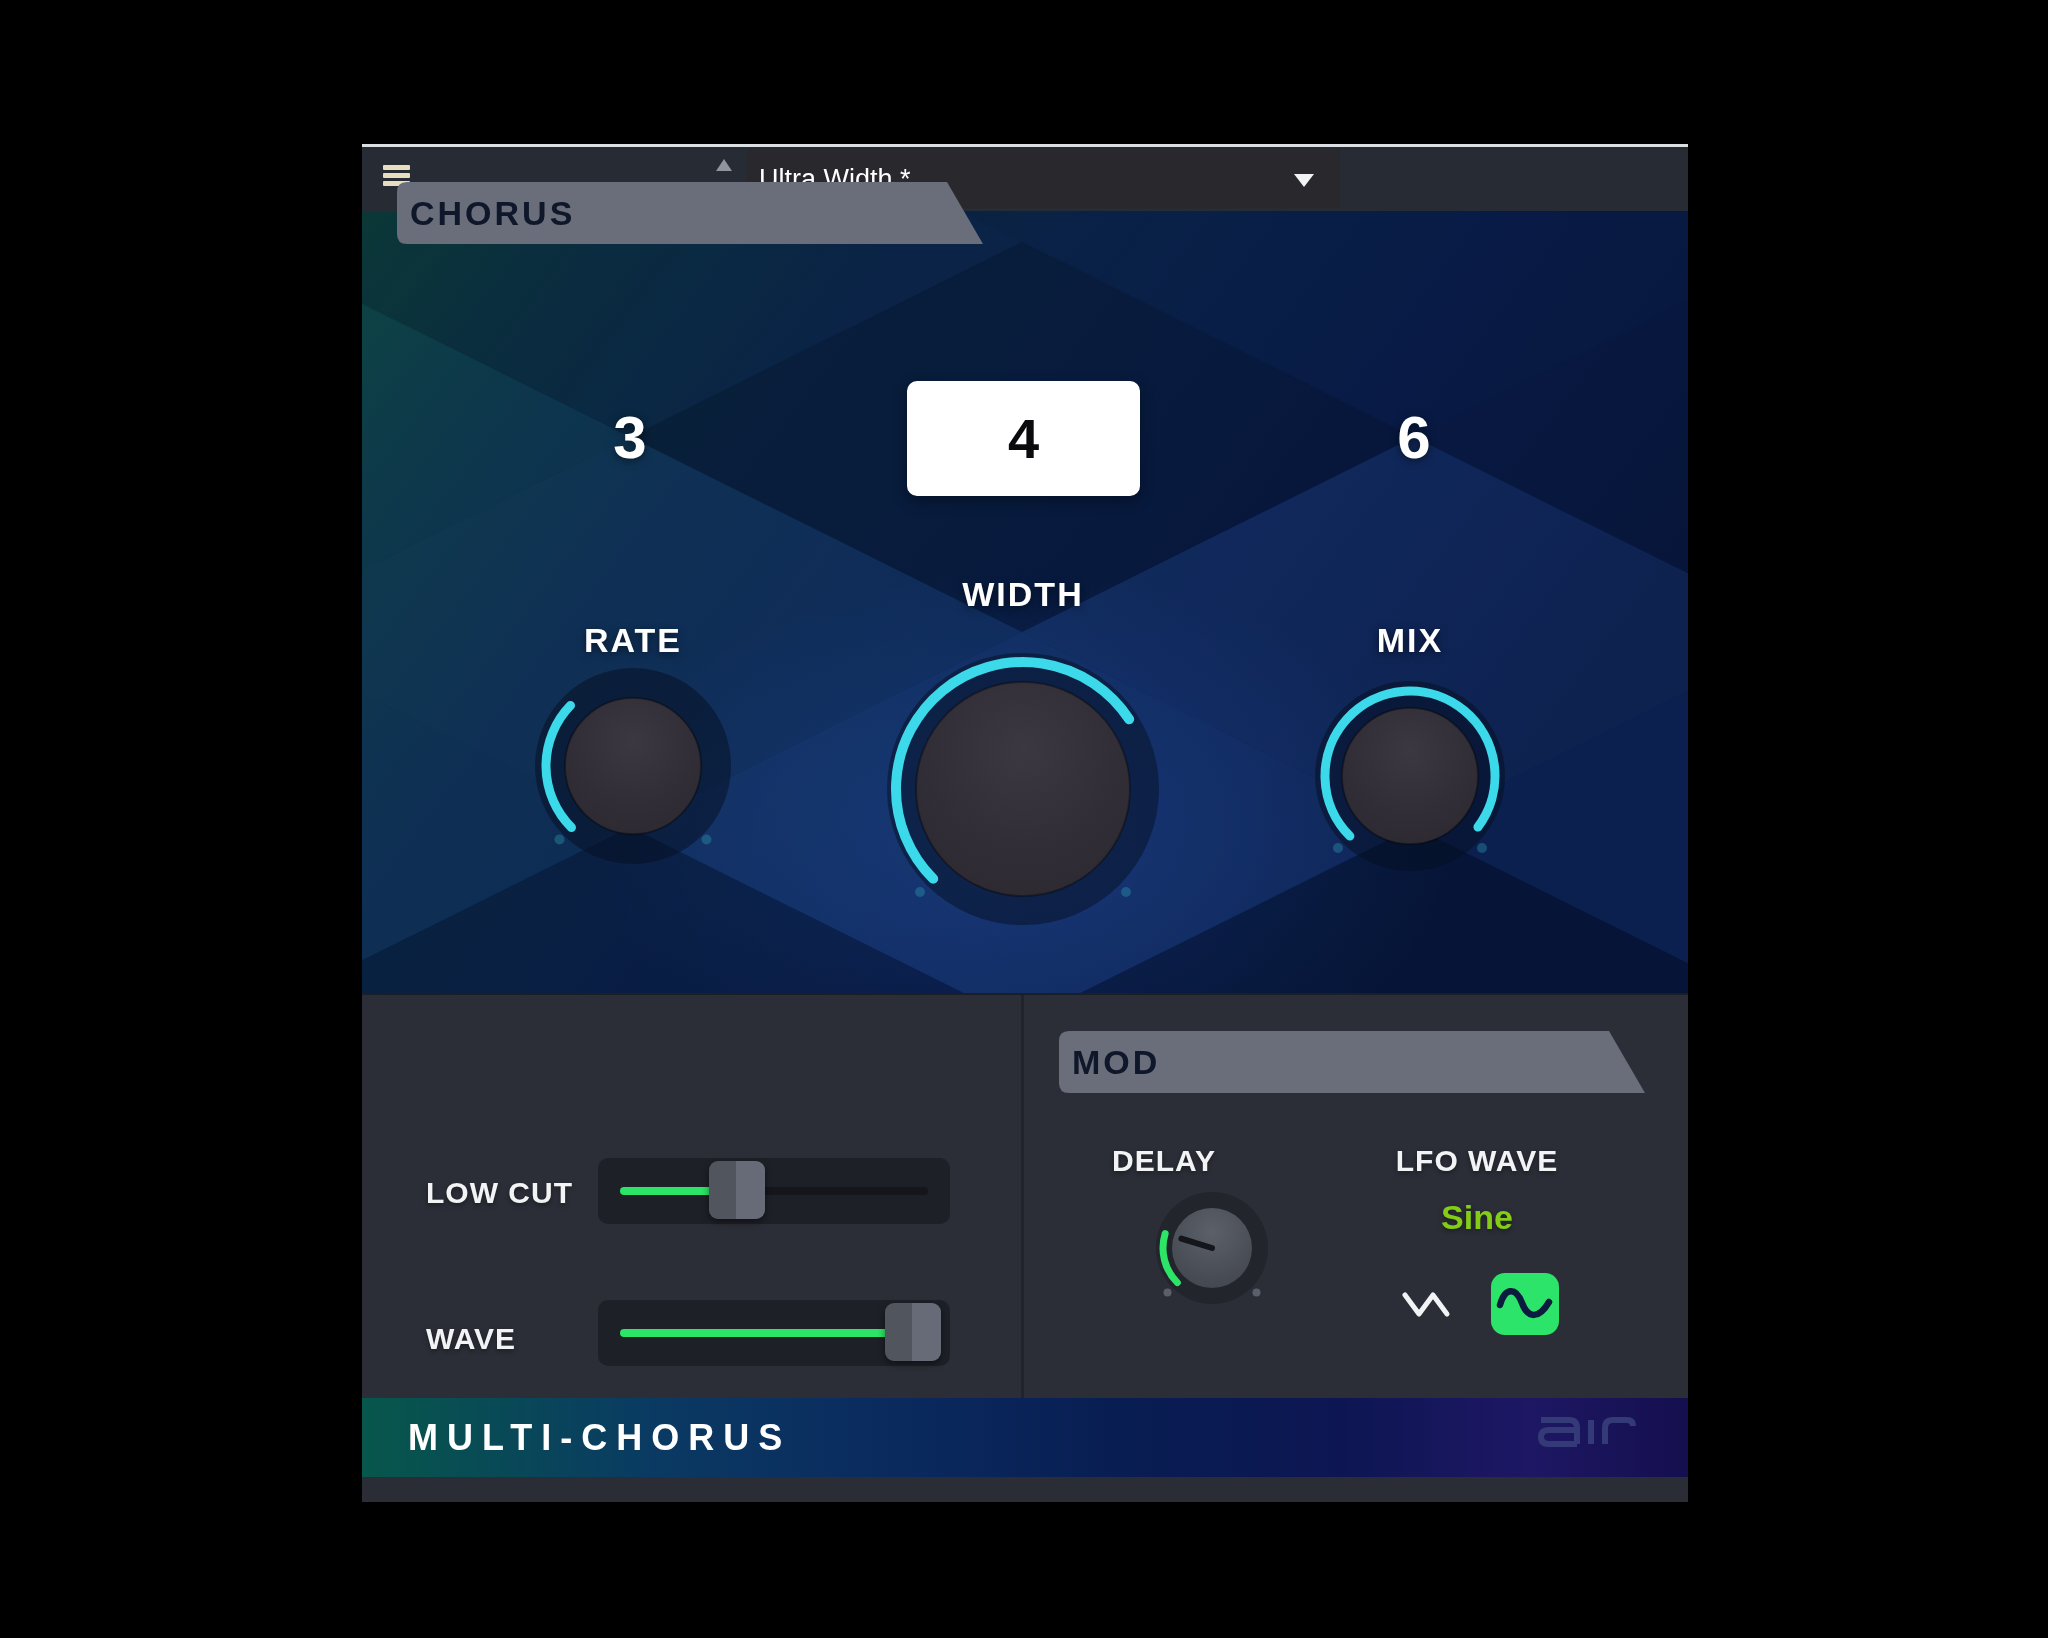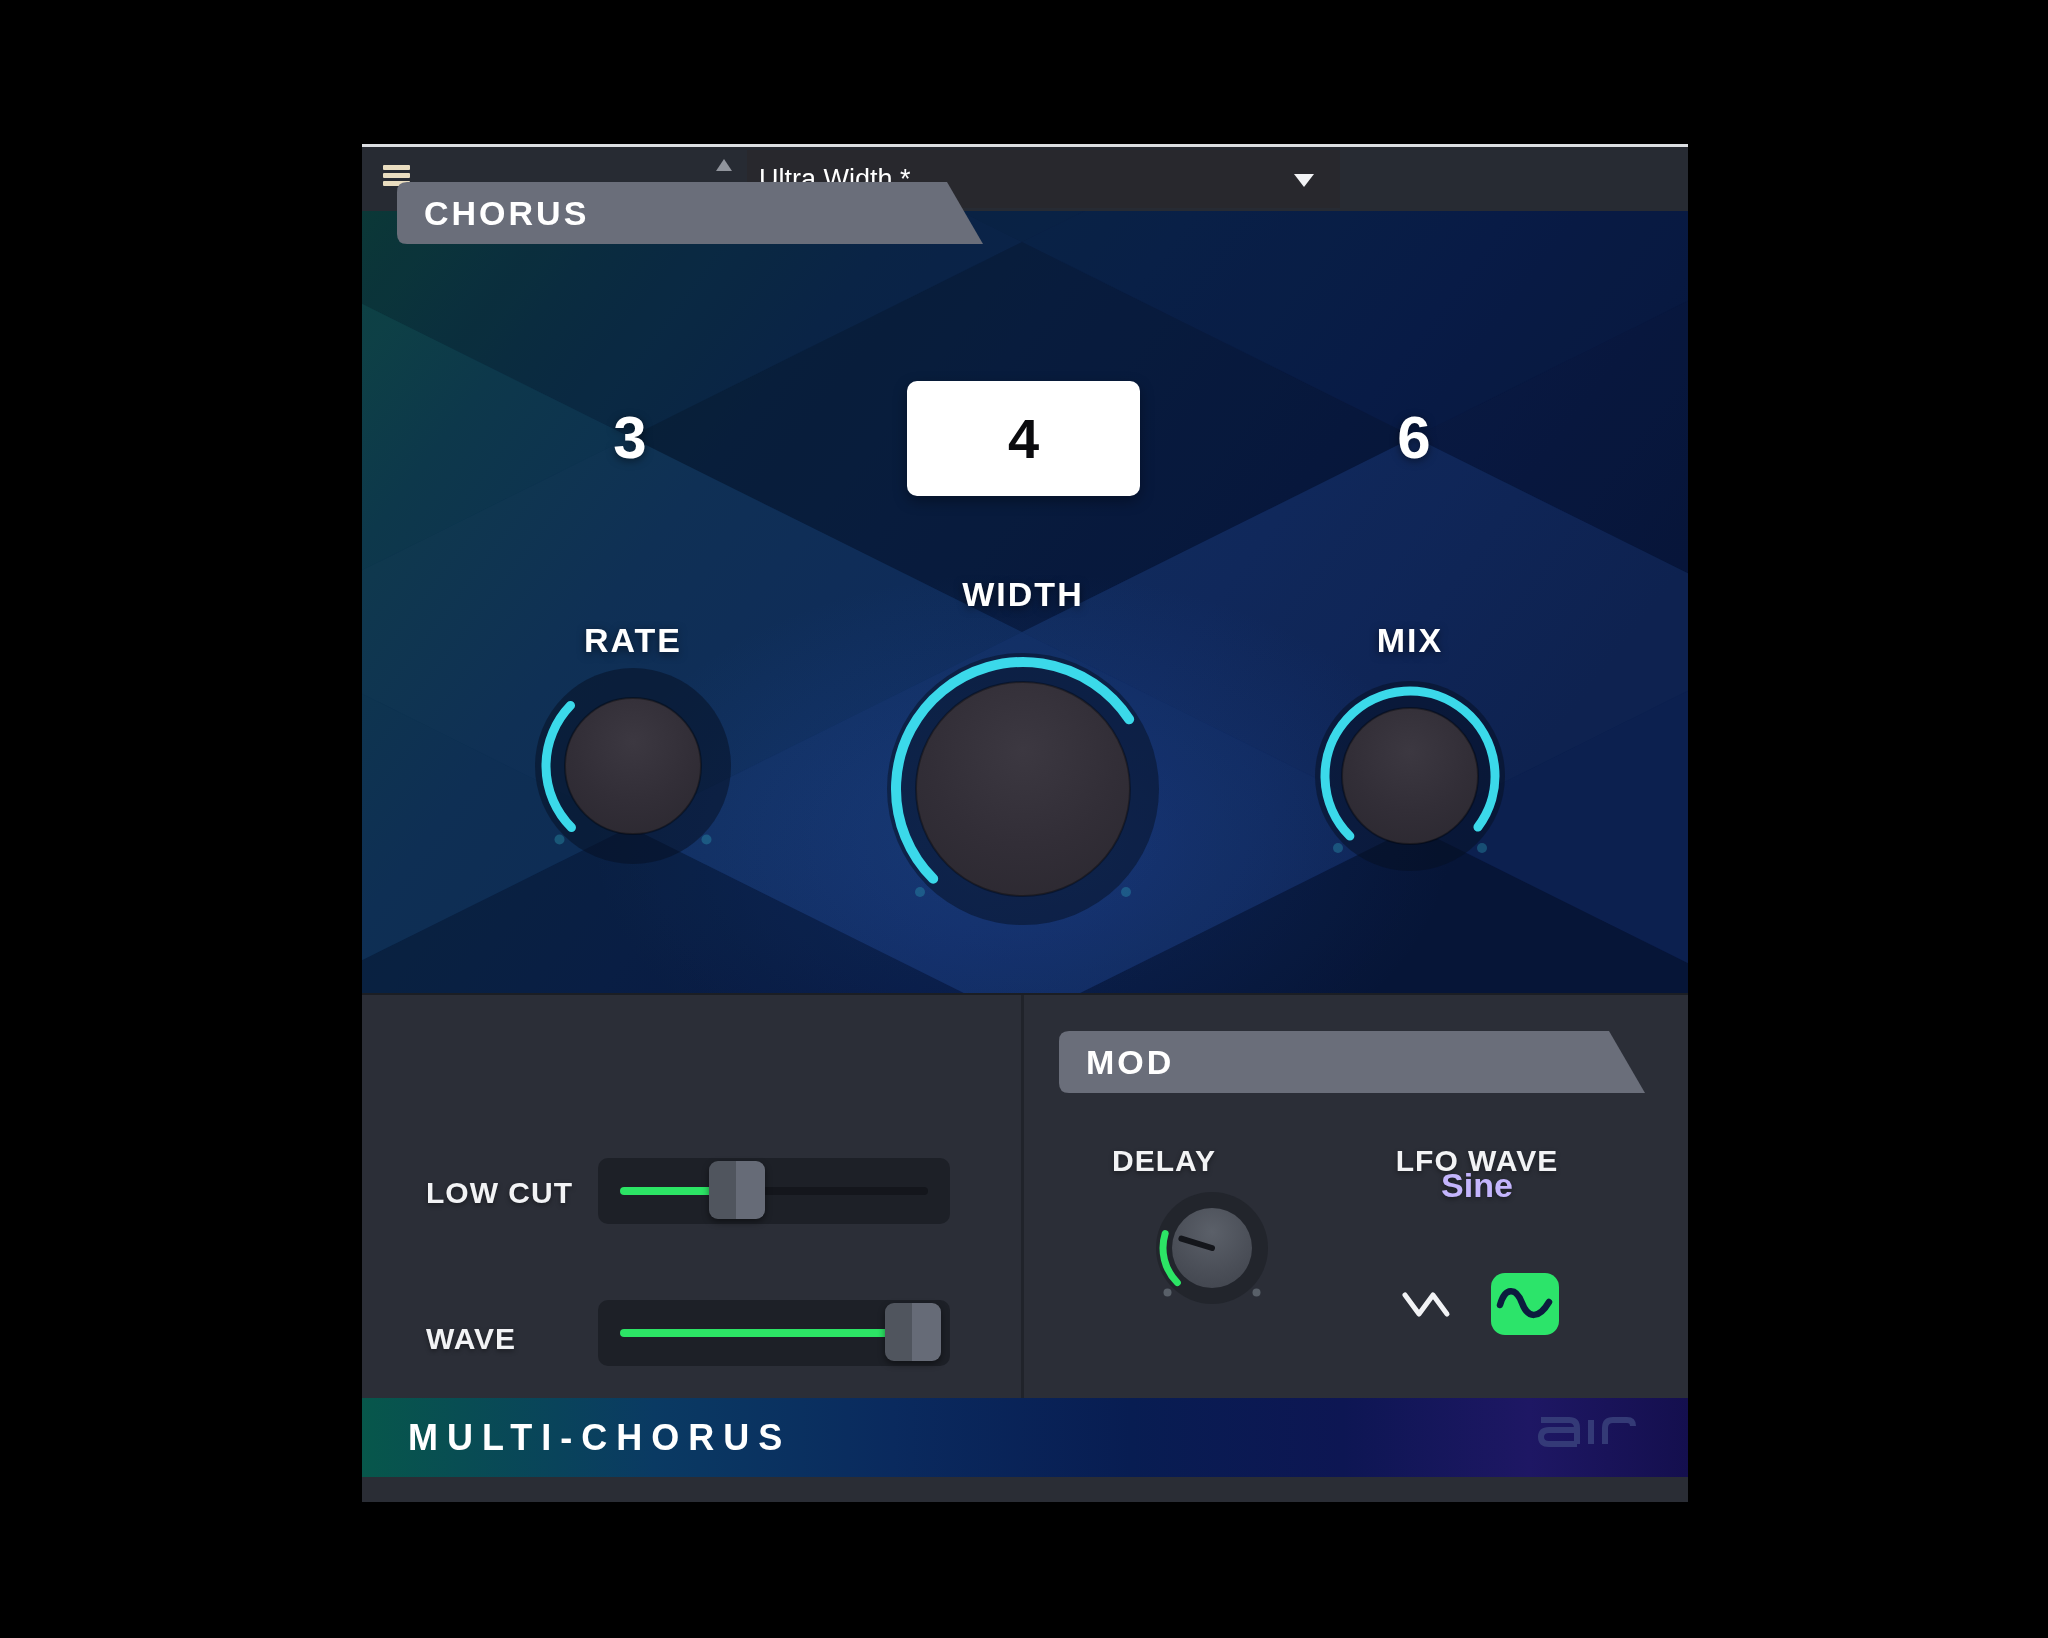--- a/index.html
+++ b/index.html
@@ -29,35 +29,35 @@
              box-shadow:0 5px 14px rgba(0,0,0,.35);display:flex;align-items:center;justify-content:center;cursor:pointer;}
   .voice-box span{font-size:56px;font-weight:800;color:#0b0b0e;}
   .depth-label{left:461px;top:364px;width:400px;font-size:34px;letter-spacing:2px;}
   .rate-label{left:121px;top:410px;width:300px;font-size:34px;letter-spacing:2px;}
   .mix-label{left:898px;top:410px;width:300px;font-size:34px;letter-spacing:2px;}
   .knob{position:absolute;cursor:pointer;}
   .panel{position:absolute;left:0;top:849px;width:1326px;height:405px;background:#2b2e37;border-top:2px solid #1b1e24;}
   .divider{position:absolute;left:659px;top:0;width:3px;height:405px;background:#20232a;}
   .banner{position:absolute;top:38px;width:586px;height:62px;background:#6a6e7a;
           clip-path:path("M10 0 H550 L586 62 H10 Q0 62 0 52 V10 Q0 0 10 0 Z");}
-  .banner .btxt{font-size:34px;font-weight:800;letter-spacing:3px;color:#ffffff;line-height:62px;padding-left:27px;}
+  .banner .btxt{font-size:34px;font-weight:800;letter-spacing:3px;color:#0f172a;line-height:62px;padding-left:13px;}
   .banner.chorus{left:35px;} .banner.mod{left:697px;}
   .plabel{position:absolute;color:#f2f3f5;font-weight:700;font-size:30px;letter-spacing:1px;
           text-shadow:0 2px 5px rgba(0,0,0,.4);}
   .lowcut-label{left:64px;top:1032px;} .width-label{left:64px;top:1178px;}
   .hslider{position:absolute;left:236px;width:352px;height:66px;background:#1d2027;border-radius:10px;cursor:pointer;}
   .hslider .track{position:absolute;left:22px;right:22px;top:29px;height:8px;border-radius:4px;background:#14161c;}
   .hslider .fill{position:absolute;left:0;top:0;height:100%;border-radius:4px;background:#2ce465;}
   .hslider .thumb{position:absolute;top:-26px;width:56px;height:58px;border-radius:9px;
                   background:linear-gradient(90deg,#50555e 0 48%,#666b77 48%);
                   box-shadow:0 3px 7px rgba(0,0,0,.45);transform:translateX(-50%);cursor:grab;}
   .s-lowcut{top:1014px;} .s-width{top:1156px;}
   .delay-label{position:absolute;left:750px;top:1000px;width:200px;}
   .lfo-label{position:absolute;left:990px;top:1000px;width:250px;text-align:center;}
-  .sine-label{position:absolute;left:1015px;top:1022px;width:200px;text-align:center;font-size:34px;color:#c4b5fd;
+  .sine-label{position:absolute;left:1015px;top:1054px;width:200px;text-align:center;font-size:34px;color:#84cc16;
               font-weight:700;text-shadow:0 2px 5px rgba(0,0,0,.4);}
   .wave-tri{position:absolute;left:1039px;top:1143px;cursor:pointer;}
   .wave-sine-btn{position:absolute;left:1129px;top:1129px;width:68px;height:62px;border-radius:14px;
                  display:flex;align-items:center;justify-content:center;cursor:pointer;}
   .footer{position:absolute;left:0;top:1254px;width:1326px;height:79px;
           background:linear-gradient(90deg,#07574b 0%,#0a3a63 22%,#0a2a5e 40%,#081d52 58%,#0d1653 74%,#1e1764 88%,#140f4e 100%);}
   .footer-title{position:absolute;left:46px;top:0;height:79px;line-height:79px;color:#fff;
                 font-size:36px;font-weight:800;letter-spacing:9px;}
   .air-logo{position:absolute;left:1171px;top:1268px;opacity:.85;}
   .bottom-strip{position:absolute;left:0;top:1333px;width:1326px;height:25px;background:#2a2d35;}

